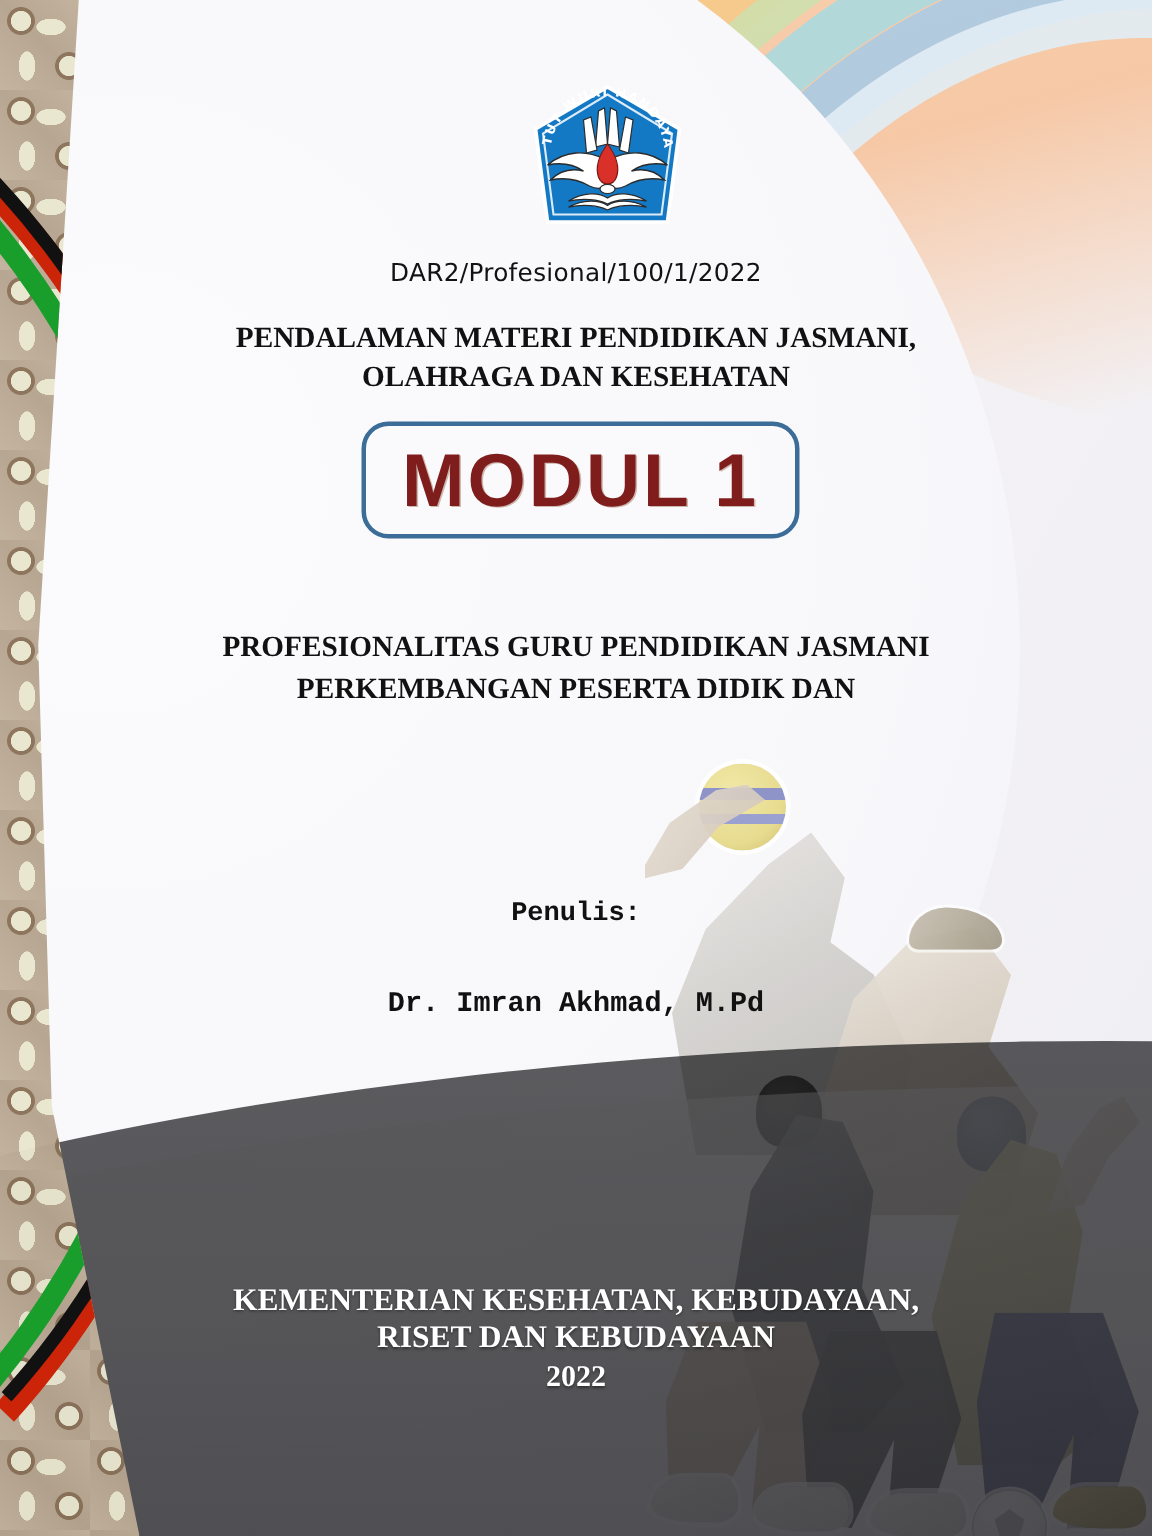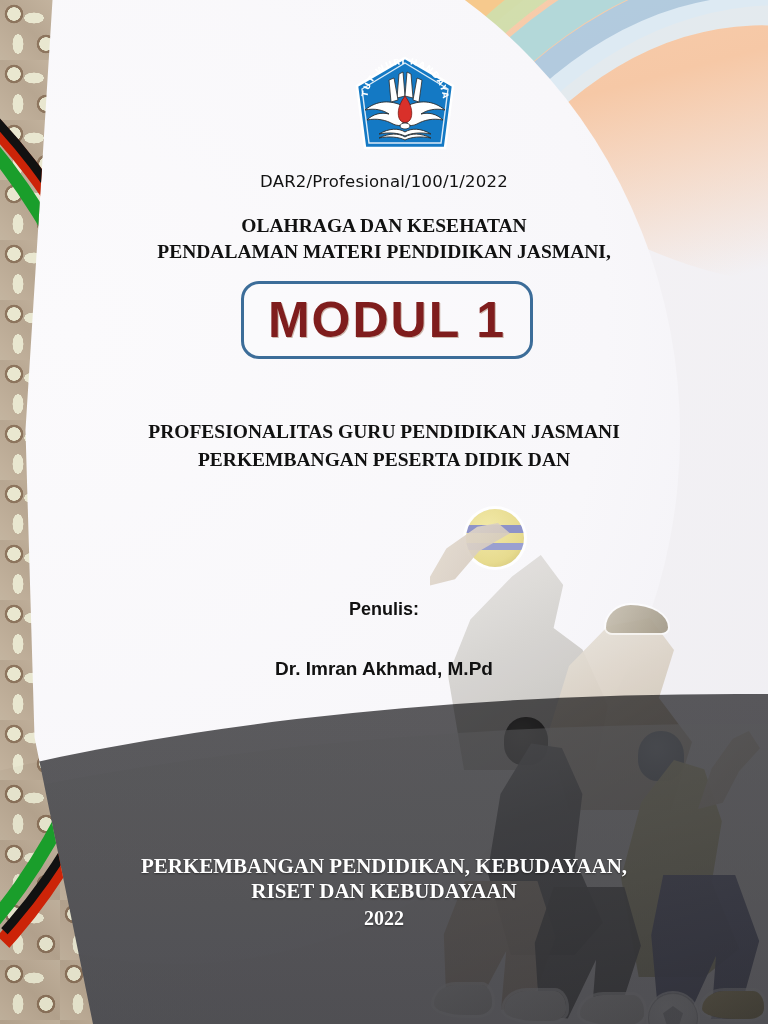--- a/index.html
+++ b/index.html
@@ -387,21 +387,21 @@
     font-family: "Liberation Serif", serif;
     font-weight: bold;
     font-size: 19.5px;
     line-height: 1.42;
     color: #111111;
   }
 
   .author {
     position: absolute;
     left: 0; right: 0; top: 596px;
-    font-family: Liberation Sans, sans-serif;
+    font-family: Liberation Mono, monospace;
     font-weight: bold;
     font-size: 18px;
     line-height: 1.5;
     color: #111111;
   }
   .author .name { font-size: 19px; margin-top: 32px; }
 
   .footer {
     position: absolute;
     left: 0; right: 0; bottom: 92px;
@@ -501,38 +501,38 @@
         <ellipse cx="52" cy="70" rx="5" ry="3" fill="#ffffff" stroke="#2b2b2b" stroke-width="0.8"></ellipse>
 
         <path d="M26,78 C36,72 46,72 52,76 C58,72 68,72 78,78 C68,76 58,77 52,80 C46,77 36,76 26,78 Z" fill="#ffffff" stroke="#2b2b2b" stroke-width="0.9"></path>
         <path d="M26,82 C36,77 46,77 52,81 C58,77 68,77 78,82 C68,80 58,81 52,84 C46,81 36,80 26,82 Z" fill="#ffffff" stroke="#2b2b2b" stroke-width="0.9"></path>
       </svg>
     </div>
 
     <div class="doc-code">DAR2/Profesional/100/1/2022</div>
 
     <div class="main-title">
+      <div>PENDALAMAN MATERI PENDIDIKAN JASMANI,</div>
       <div>OLAHRAGA DAN KESEHATAN</div>
-      <div>PENDALAMAN MATERI PENDIDIKAN JASMANI,</div>
     </div>
 
     <div class="modul-box">
       <span class="modul-text">MODUL 1</span>
     </div>
 
     <div class="subtitle">
       <div>PROFESIONALITAS GURU PENDIDIKAN JASMANI</div>
       <div>PERKEMBANGAN PESERTA DIDIK DAN</div>
     </div>
 
     <div class="author">
       <div>Penulis:</div>
       <div class="name">Dr. Imran Akhmad, M.Pd</div>
     </div>
 
     <div class="footer">
-      <div class="ministry">PERKEMBANGAN PENDIDIKAN, KEBUDAYAAN,</div>
+      <div class="ministry">KEMENTERIAN KESEHATAN, KEBUDAYAAN,</div>
       <div class="ministry">RISET DAN KEBUDAYAAN</div>
       <div class="year">2022</div>
     </div>
 
   </div>
 </div>
 
 </body></html>

